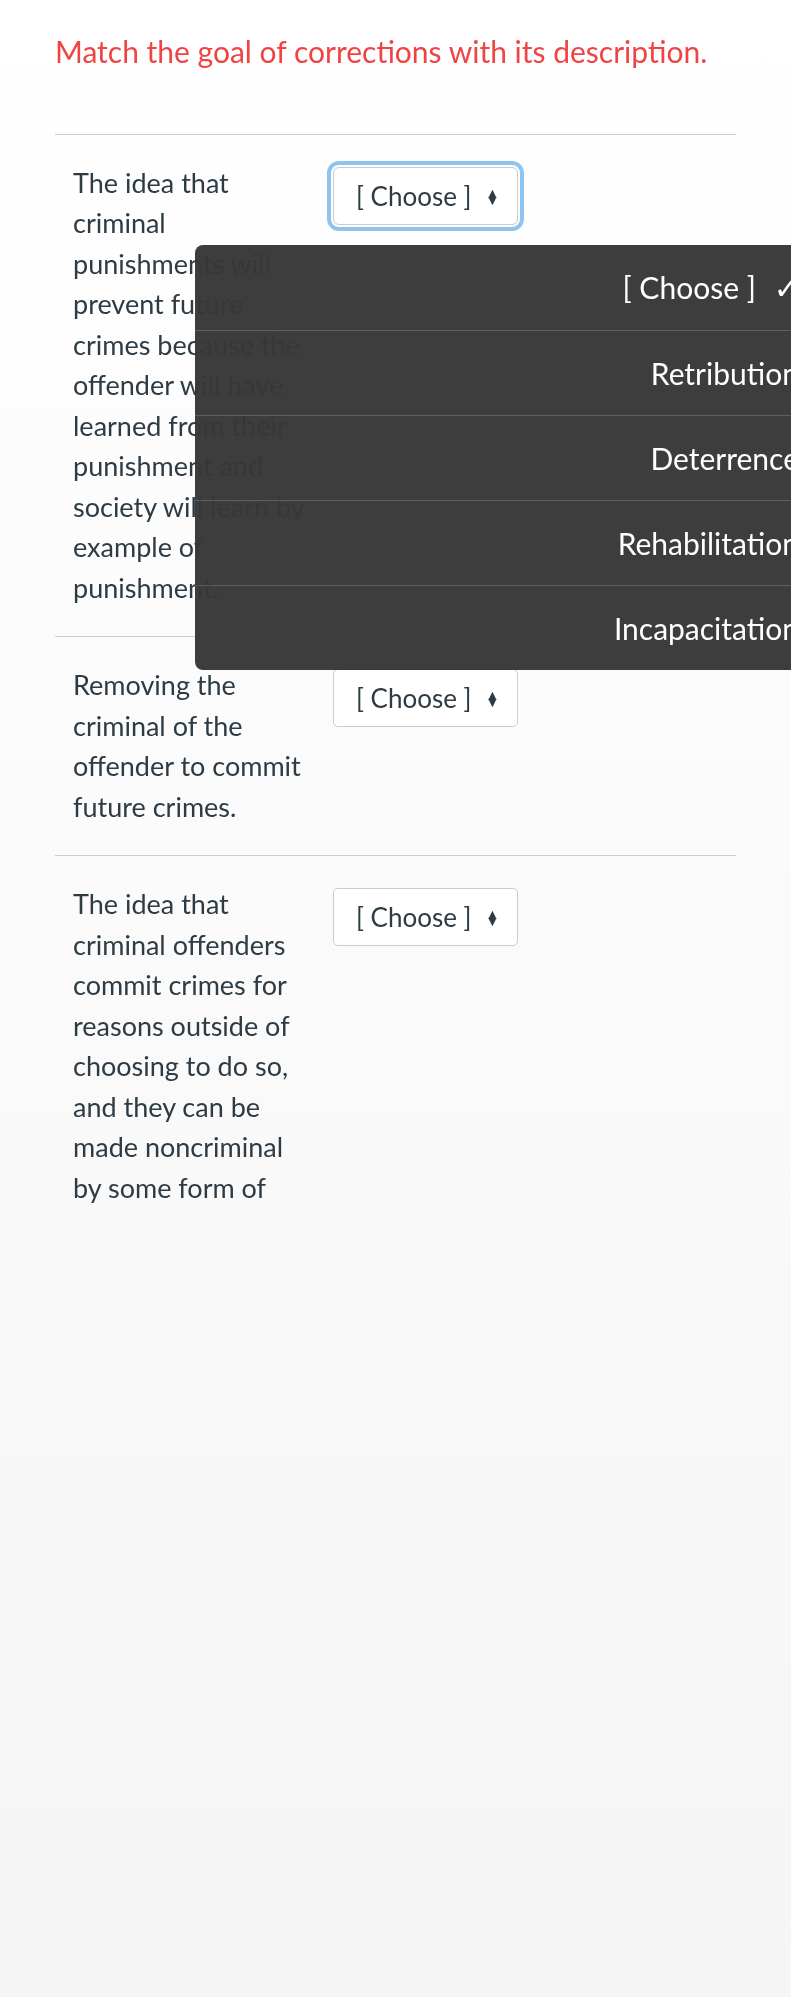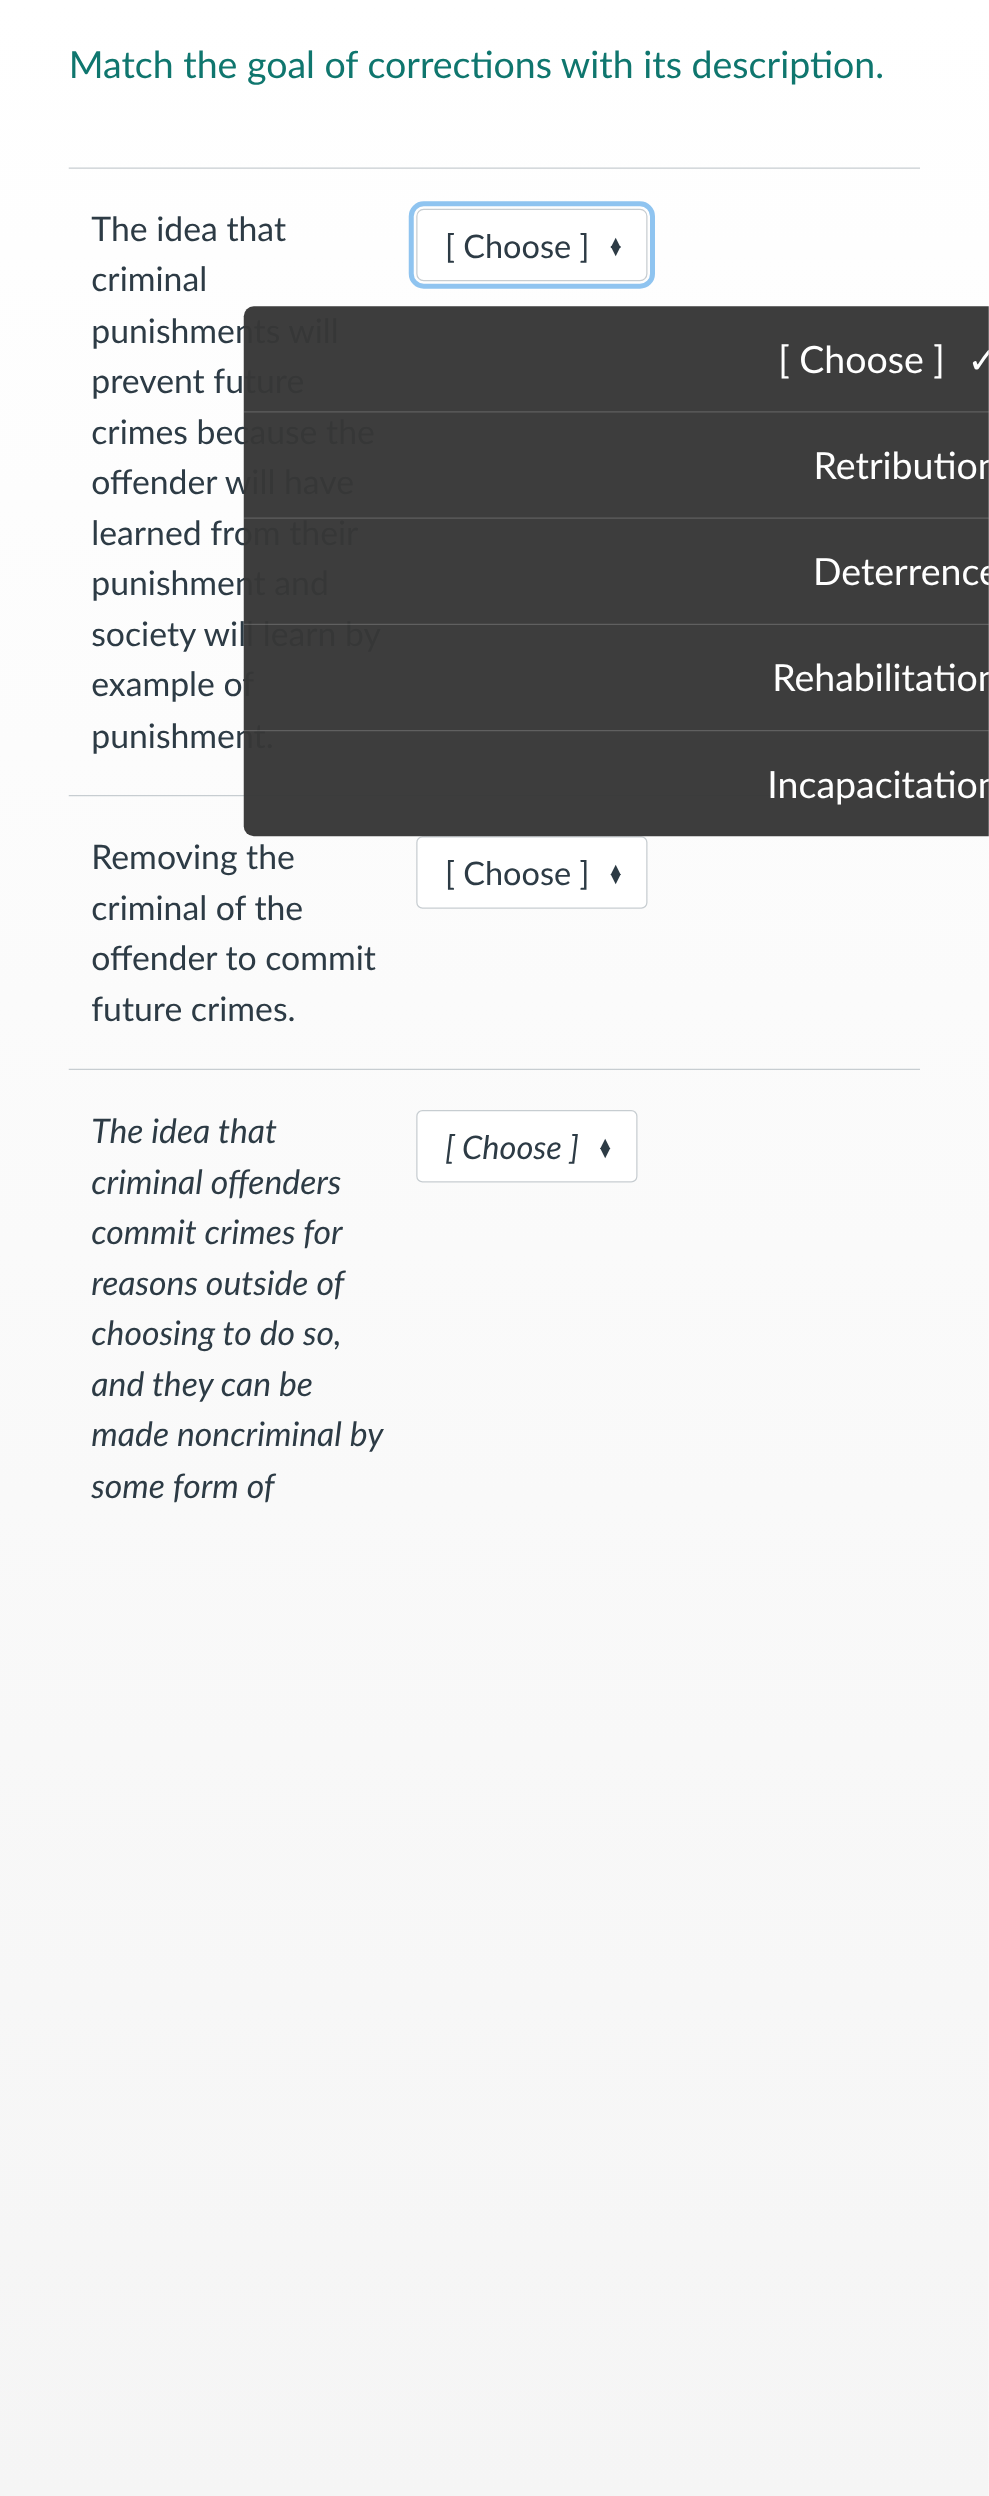--- a/index.html
+++ b/index.html
@@ -15,21 +15,21 @@
     padding: 0;
     color: #2d3b45;
   }
   .container {
     padding: 30px 55px 0 55px;
   }
   .question-title {
     font-size: 30px;
     line-height: 1.45;
     margin-bottom: 60px;
-    color: #0f766e;
+    color: #ef4444;
     font-weight: 400;
   }
   .divider {
     border: none;
     border-top: 1px solid #c7cdd1;
     margin: 0;
   }
   .match-row {
     display: flex;
     padding: 28px 18px 28px 18px;
@@ -153,21 +153,21 @@
       <div class="select-box">
         <span>[ Choose ]</span>
         <span class="chevrons">
           <span class="chev">▲</span>
           <span class="chev">▼</span>
         </span>
       </div>
     </div>
   </div>
 
-  <div class="match-row" style="border-bottom:none;font-style:italic;">
+  <div class="match-row" style="border-bottom:none;">
     <div class="match-prompt">The idea that criminal offenders commit crimes for reasons outside of choosing to do so, and they can be made noncriminal by some form of</div>
     <div class="select-wrap">
       <div class="select-box">
         <span>[ Choose ]</span>
         <span class="chevrons">
           <span class="chev">▲</span>
           <span class="chev">▼</span>
         </span>
       </div>
     </div>

